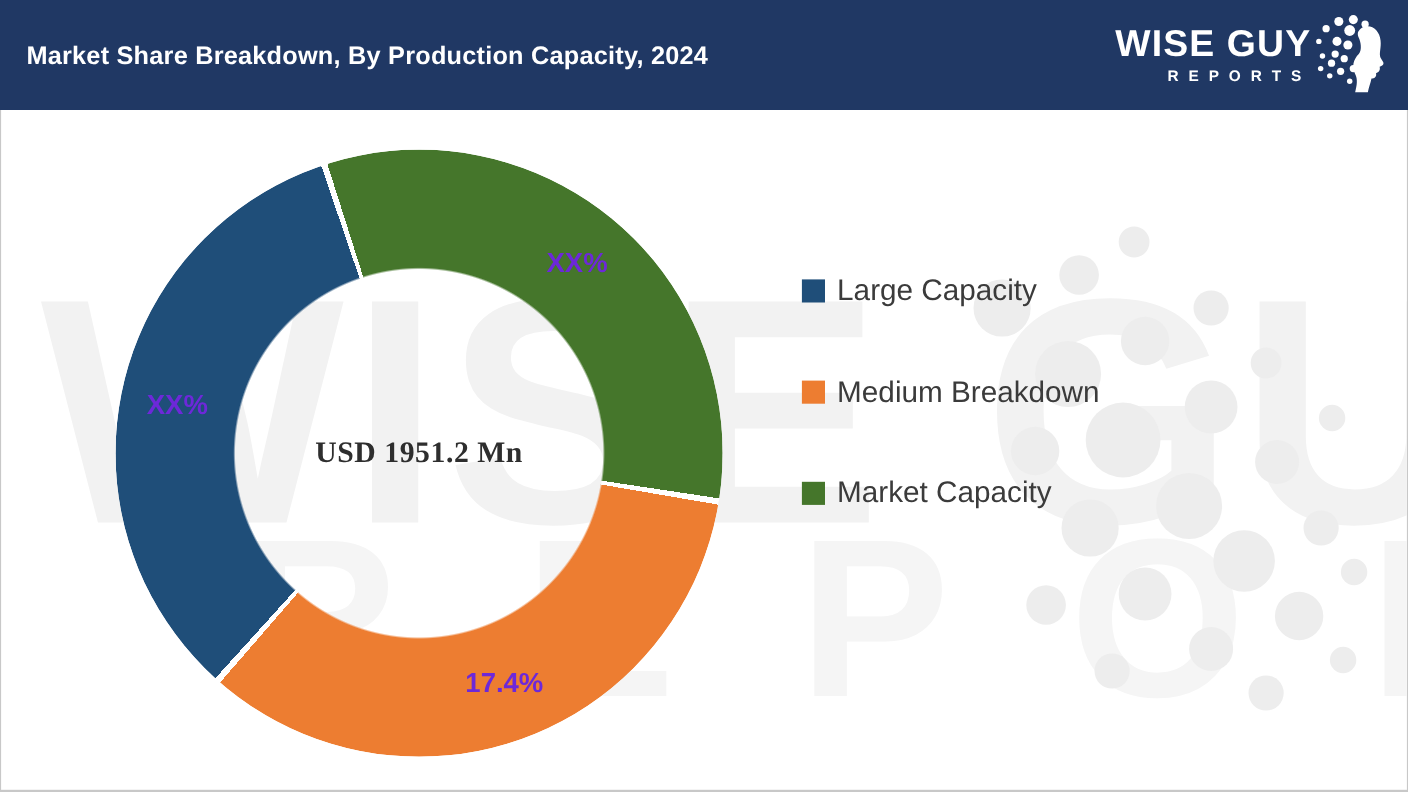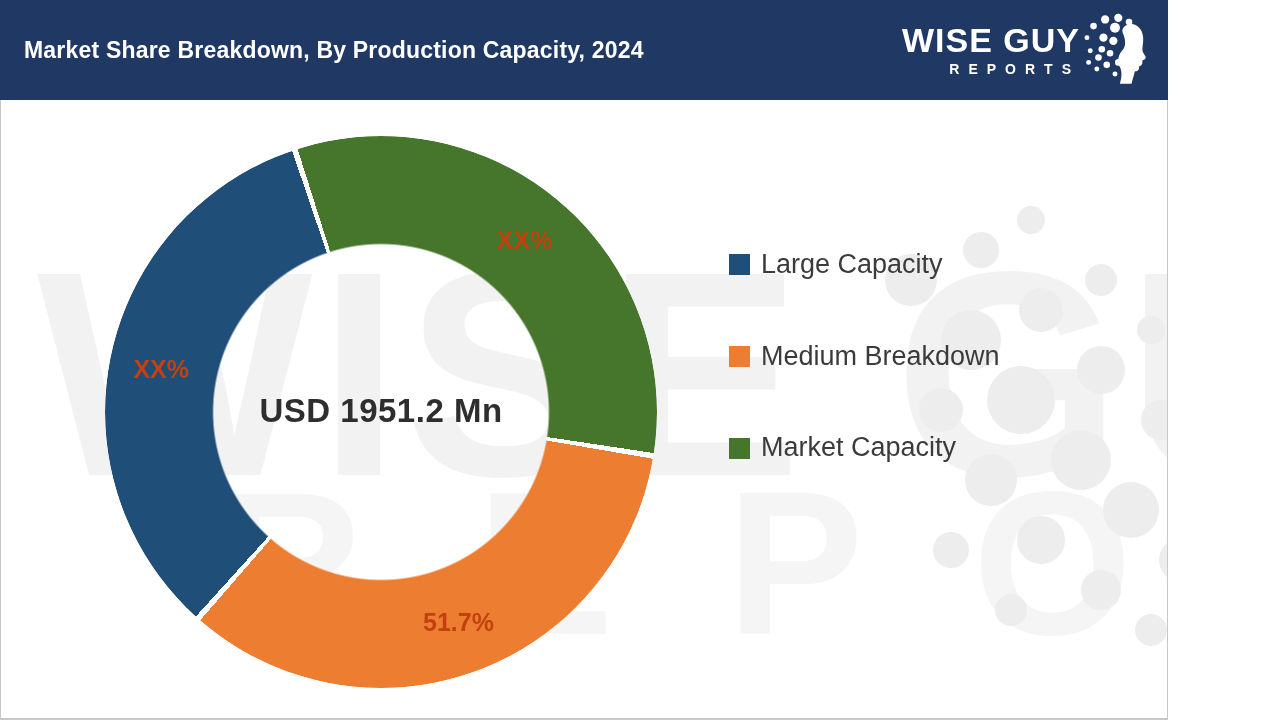--- a/index.html
+++ b/index.html
@@ -1,18 +1,18 @@
 <!DOCTYPE html>
 <html><head>
 <meta charset="utf-8">
 <style>
   * { margin:0; padding:0; box-sizing:border-box; }
   html,body { width:1280px; height:720px; overflow:hidden; background:#fff;
               font-family:"Liberation Sans","DejaVu Sans",sans-serif; }
-  .page { width:1168px; height:720px; display:flex; flex-direction:column; }
+  .page { width:1280px; height:720px; display:flex; flex-direction:column; }
 
   
   .hdr { height:100px; background:#203864; display:flex; align-items:center;
          justify-content:space-between; padding:0 20px 0 24px; flex:0 0 auto; }
   .hdr h1 { color:#fff; font-size:23px; font-weight:bold; letter-spacing:.2px; }
   .logo { display:flex; align-items:center; gap:2px; }
   .logo-txt { text-align:right; color:#fff; }
   .logo-brand { font-size:34px; font-weight:600; letter-spacing:1px; line-height:1; }
   .logo-sub { font-size:14px; font-weight:700; letter-spacing:9px; margin-top:4px; padding-left:4px; }
   .logo-face { width:66px; height:80px; }
@@ -30,25 +30,25 @@
   .wm-l2 { position:absolute; top:360px; left:215px; font-size:205px; font-weight:800;
            letter-spacing:28px; line-height:1; white-space:nowrap; color:#f5f5f5; }
   .wm-dots { position:absolute; left:850px; top:60px; }
   .wm-dots circle { fill:#ededed; }
 
   
   .donut-wrap { position:absolute; left:104px; top:36px; width:552px; height:552px; z-index:1; }
   .donut-ring { position:absolute; inset:0; border-radius:50%;
      -webkit-mask:radial-gradient(closest-side, transparent 60.5%, #000 61.2%);
      mask:radial-gradient(closest-side, transparent 60.5%, #000 61.2%); }
-  .seg-label { position:absolute; transform:translate(-50%,-50%); color:#c2410c;
+  .seg-label { position:absolute; transform:translate(-50%,-50%); color:#6d28d9;
      font-size:25px; font-weight:bold; z-index:3; white-space:nowrap; }
   .center-label { position:absolute; left:50%; top:50%; transform:translate(-50%,-52%);
-     font-size:33px; font-weight:bold; color:#2e2e2e; z-index:4; white-space:nowrap;
-     letter-spacing:.5px; }
+     font-size:27px; font-weight:bold; color:#2e2e2e; z-index:4; white-space:nowrap;
+     letter-spacing:.5px;font-family:Liberation Serif, serif; }
 
   
   .legend { position:absolute; left:728px; top:150px; z-index:2;
             display:flex; flex-direction:column; gap:62px; }
   .legend-item { display:flex; align-items:center; gap:11px; }
   .swatch { width:21px; height:21px; flex:0 0 auto; }
   .legend-label { font-size:27px; color:#3b3b3b; line-height:1.1; }
 </style>
 </head>
 <body>
@@ -115,21 +115,21 @@
         <circle cx="330" cy="400" r="22"></circle>
           <circle cx="380" cy="360" r="12"></circle>
         <circle cx="300" cy="470" r="16"></circle>
           <circle cx="370" cy="440" r="12"></circle>
       </svg>
     </div>
 
     <div class="donut-wrap">
       <div class="donut-ring" id="donut-ring" style="background: conic-gradient(from -18.8deg, rgb(255, 255, 255) 0deg, rgb(255, 255, 255) 1.2deg, rgb(69, 118, 43) 1.2deg, rgb(69, 118, 43) 117.36deg, rgb(255, 255, 255) 117.36deg, rgb(255, 255, 255) 118.56deg, rgb(237, 125, 49) 118.56deg, rgb(237, 125, 49) 239.76deg, rgb(255, 255, 255) 239.76deg, rgb(255, 255, 255) 240.96deg, rgb(31, 78, 121) 240.96deg, rgb(31, 78, 121) 360deg);"></div>
       <span class="seg-label" style="left: 56.1754px; top: 232.952px;">XX%</span>
-      <span class="seg-label" style="left: 353.494px; top: 486.168px;">51.7%</span>
+      <span class="seg-label" style="left: 353.494px; top: 486.168px;">17.4%</span>
       <span class="seg-label" style="left: 419.625px; top: 104.105px;">XX%</span>
       <div class="center-label">USD 1951.2 Mn</div>
     </div>
 
     <div class="legend">
       <div class="legend-item">
         <span class="swatch" style="background: rgb(31, 78, 121);"></span>
         <span class="legend-label">Large Capacity</span>
       </div>
       <div class="legend-item">

